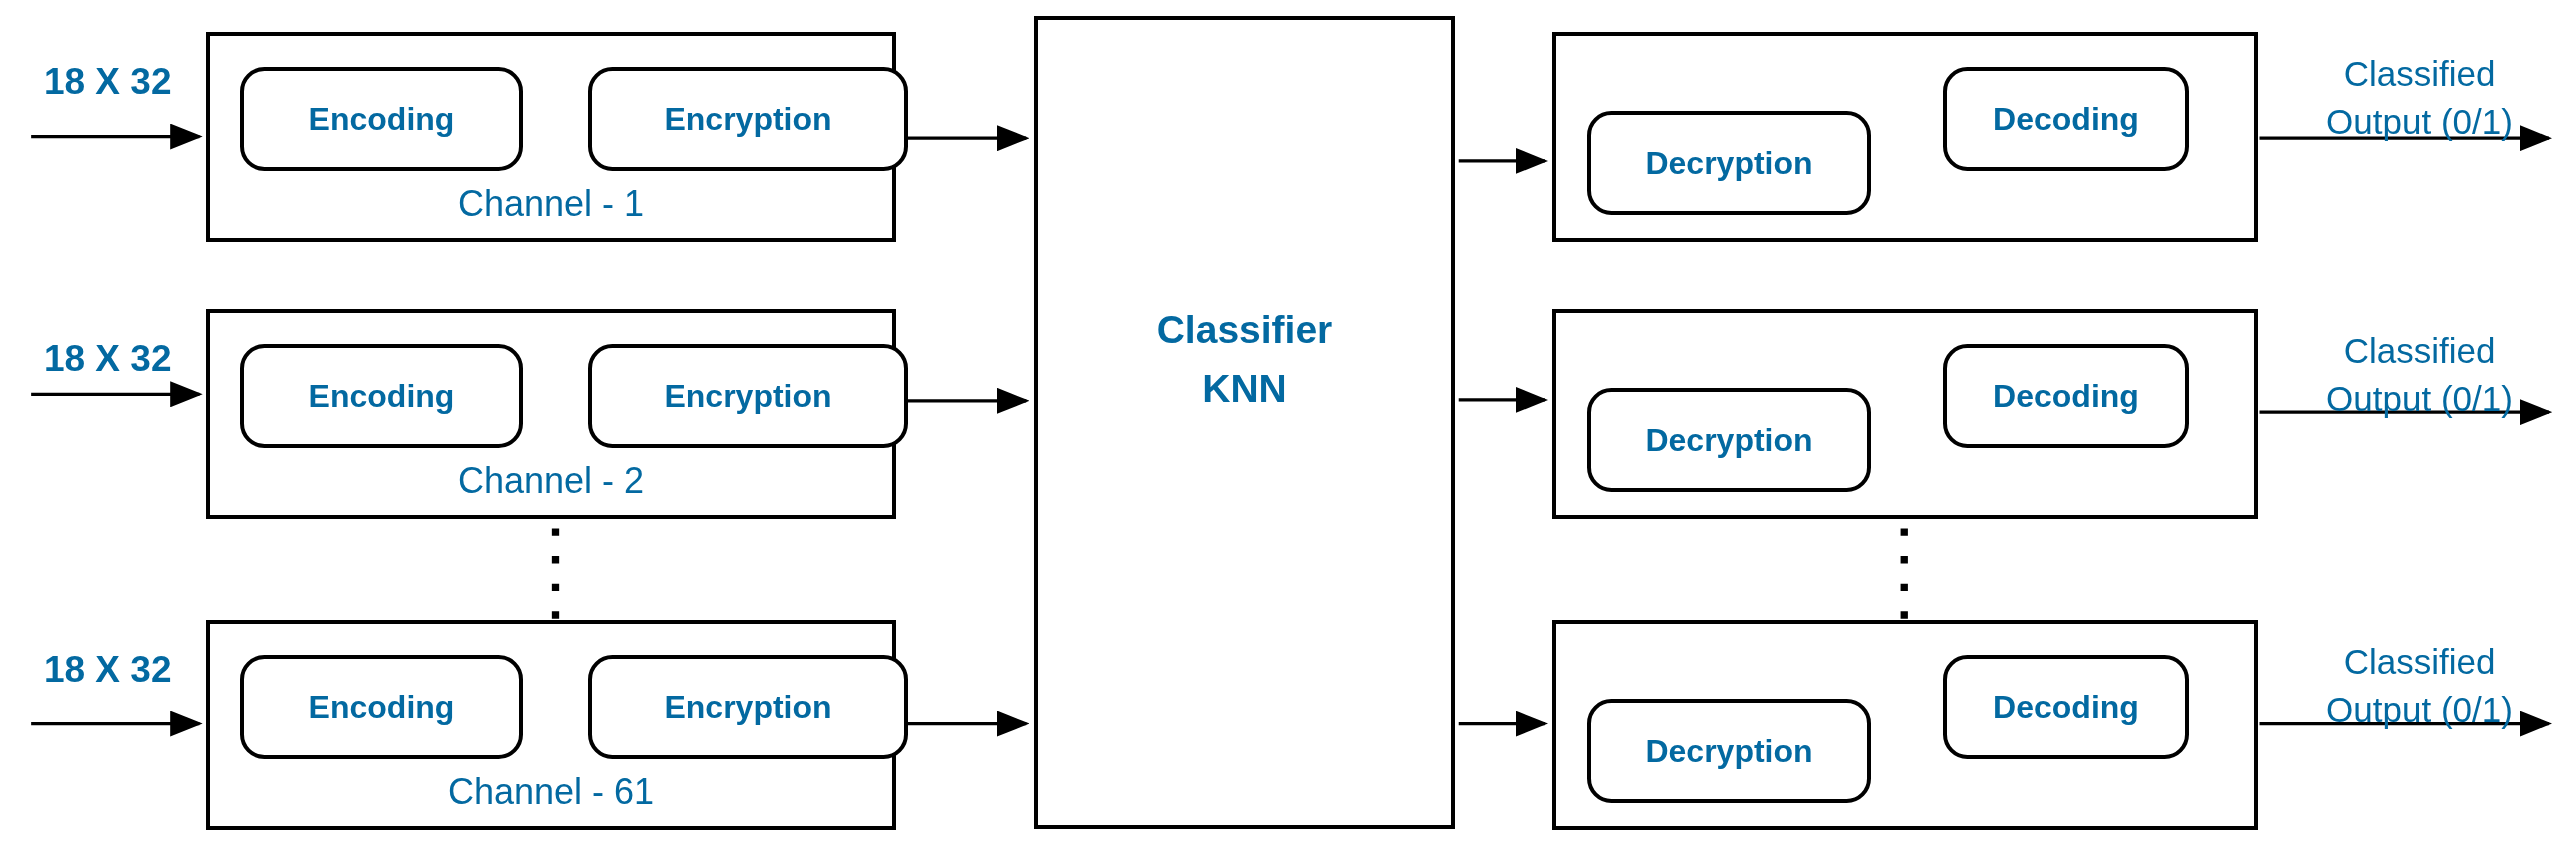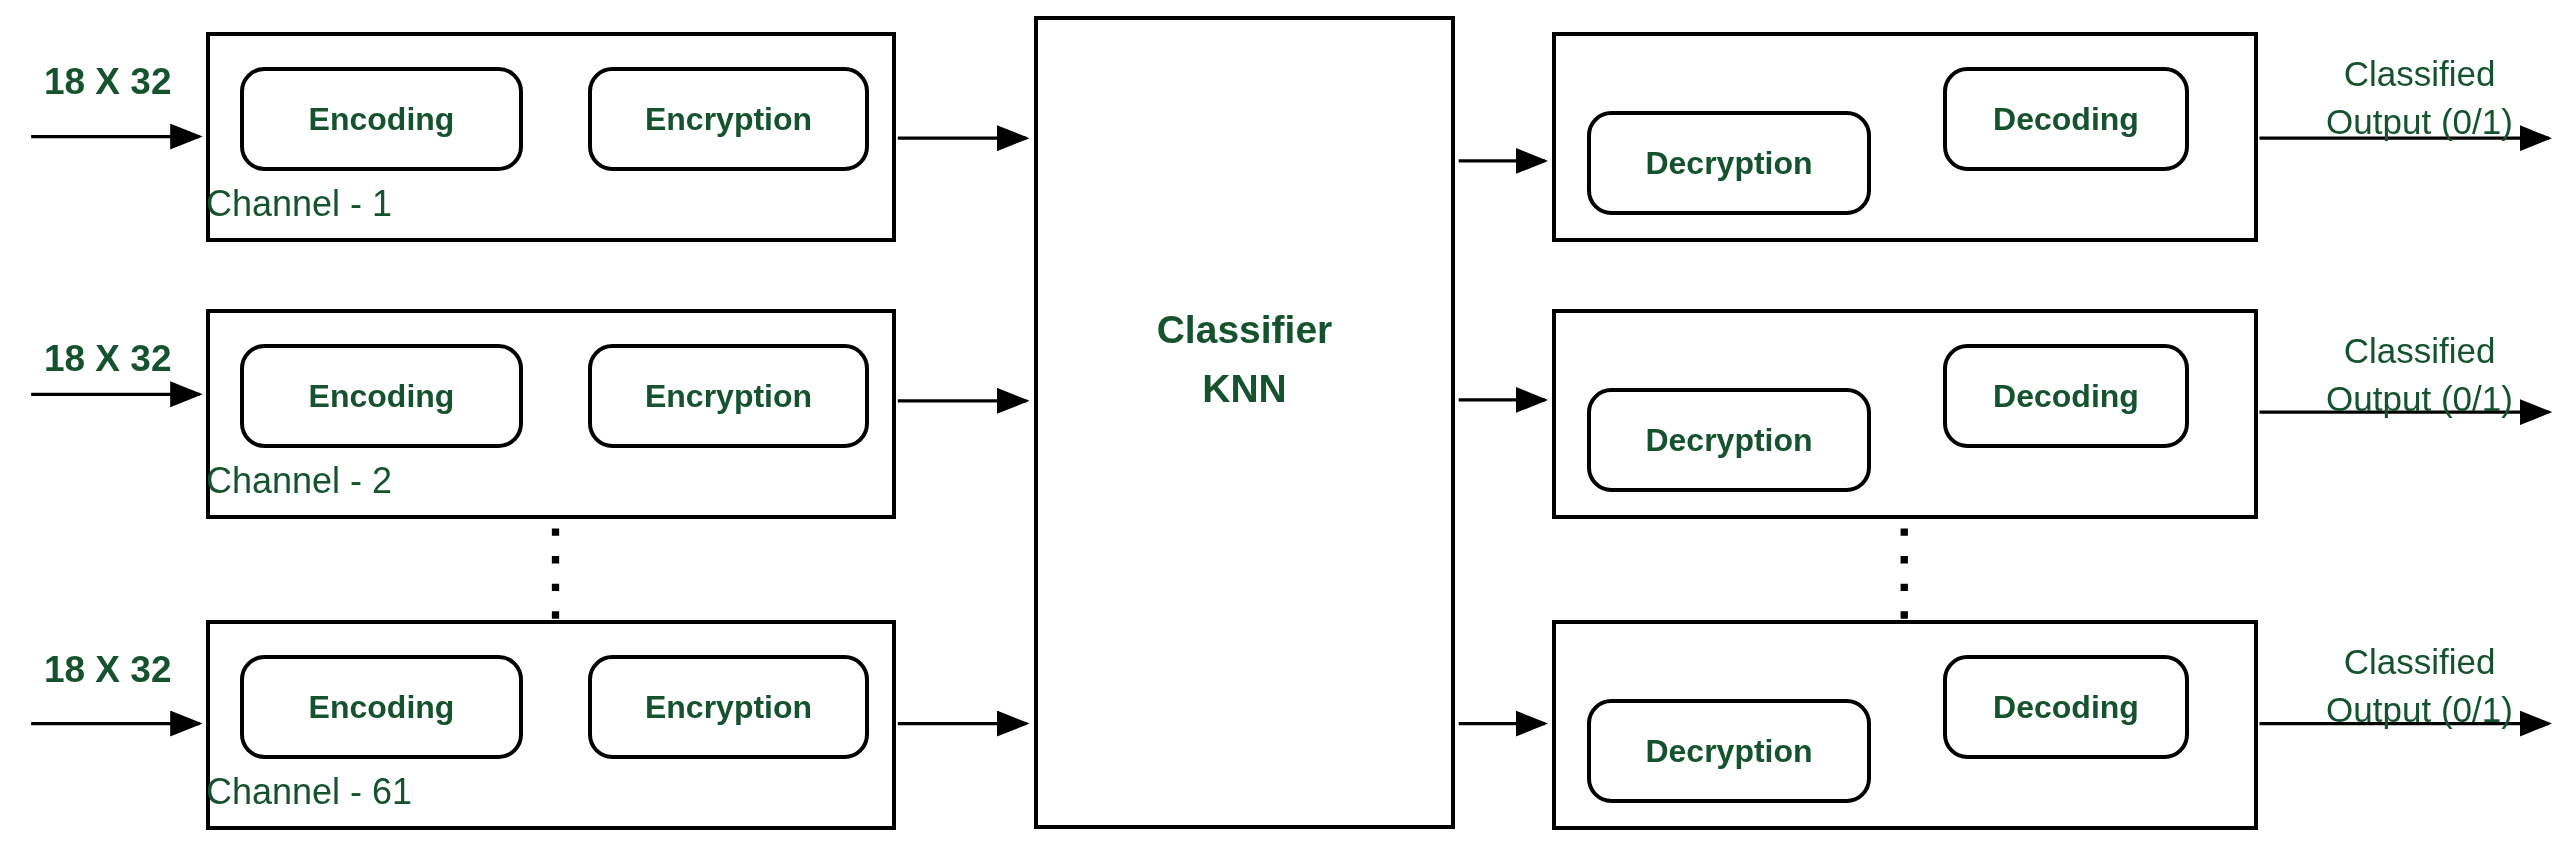--- a/index.html
+++ b/index.html
@@ -1,46 +1,46 @@
 <!DOCTYPE html>
 <html style="font-size:13px"><head>
 <meta charset="utf-8">
 <style>
   html,body{margin:0;padding:0;background:#ffffff;}
   .canvas{
     position:relative;
     width:2576px;height:852px;
     background:#ffffff;
     font-family:"Liberation Sans", sans-serif;
-    color:#14532d;
+    color:#0369a1;
     overflow:hidden;
   }
   .overlay{position:absolute;left:0;top:0;width:2576px;height:852px;}
   .row{position:absolute;left:0;width:2576px;height:210px;}
   .row1{top:32px;}
   .row2{top:309px;}
   .row3{top:620px;}
   .box{position:absolute;border:4.1px solid #000;background:#fff;box-sizing:border-box;}
   .outer{top:0;height:210px;}
   .left-outer{left:206px;width:690px;}
   .right-outer{left:1552px;width:706px;}
   .pill{
     position:absolute;top:35px;height:104px;
     border:4.1px solid #000;border-radius:24.4px;background:#fff;
     box-sizing:border-box;
     display:flex;align-items:center;justify-content:center;
     font-weight:bold;font-size:32px;white-space:nowrap;
   }
   .enc {left:240px;width:283px;}
-  .encr{left:588px;width:281px;}
+  .encr{left:588px;width:320px;}
   .decr{left:1587px;width:284px;margin-top:44px;}
   .deco{left:1943px;width:246px;}
   .chan-label{
     position:absolute;left:206px;width:690px;top:151px;
-    font-size:36px;font-weight:normal;
+    text-align:center;font-size:36px;font-weight:normal;
   }
   .in-label{
     position:absolute;left:12.2px;width:191px;top:29px;
     text-align:center;font-weight:bold;font-size:37px;white-space:nowrap;
   }
   .classified{
     position:absolute;left:2273px;width:293px;top:18px;
     text-align:center;font-size:35px;line-height:1.38;white-space:nowrap;
   }
   .knn{

